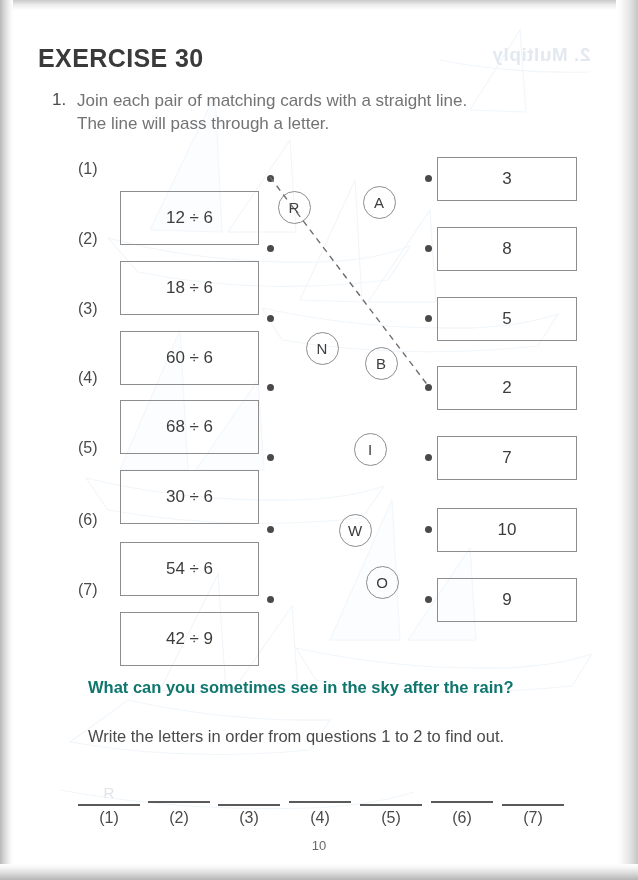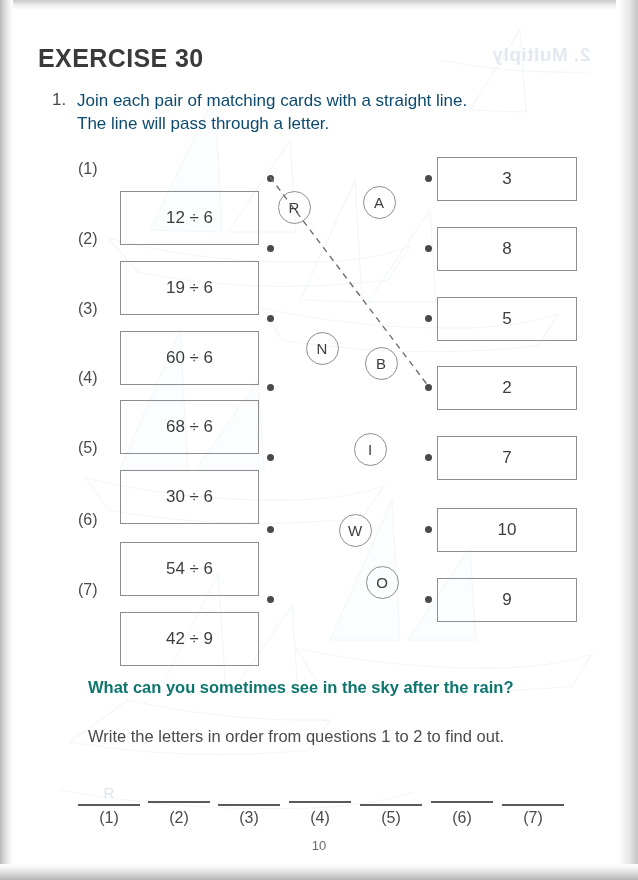--- a/index.html
+++ b/index.html
@@ -84,21 +84,21 @@
     left: 52px;
     top: 90px;
     font-size: 17px;
     color: #4a4a4a;
   }
   .q-text {
     position: absolute;
     left: 77px;
     top: 89px;
     font-size: 17px;
-    color: #0c4a6e;
+    color: #737373;
     line-height: 23px;
     white-space: pre-line;
   }
 
   
   .row-label {
     position: absolute;
     font-size: 16px;
     color: #4a4a4a;
     width: 34px;
@@ -237,21 +237,21 @@
   <div class="q-text">Join each pair of matching cards with a straight line.
 The line will pass through a letter.</div>
 
   <div id="rows-host">
       <div class="row-label" style="left: 78px; top: 160px;">(1)</div>
       <div class="card left" style="top: 157px;">12 ÷ 6</div>
       <div class="dot" style="left: 267px; top: 175px;"></div>
       <div class="dot" style="left: 425px; top: 175px;"></div>
       <div class="card right" style="top: 157px;">3</div>
       <div class="row-label" style="left: 78px; top: 230px;">(2)</div>
-      <div class="card left" style="top: 227px;">19 ÷ 6</div>
+      <div class="card left" style="top: 227px;">18 ÷ 6</div>
       <div class="dot" style="left: 267px; top: 245px;"></div>
       <div class="dot" style="left: 425px; top: 245px;"></div>
       <div class="card right" style="top: 227px;">8</div>
       <div class="row-label" style="left: 78px; top: 300px;">(3)</div>
       <div class="card left" style="top: 297px;">60 ÷ 6</div>
       <div class="dot" style="left: 267px; top: 315px;"></div>
       <div class="dot" style="left: 425px; top: 315px;"></div>
       <div class="card right" style="top: 297px;">5</div>
       <div class="row-label" style="left: 78px; top: 369px;">(4)</div>
       <div class="card left" style="top: 366px;">68 ÷ 6</div>

